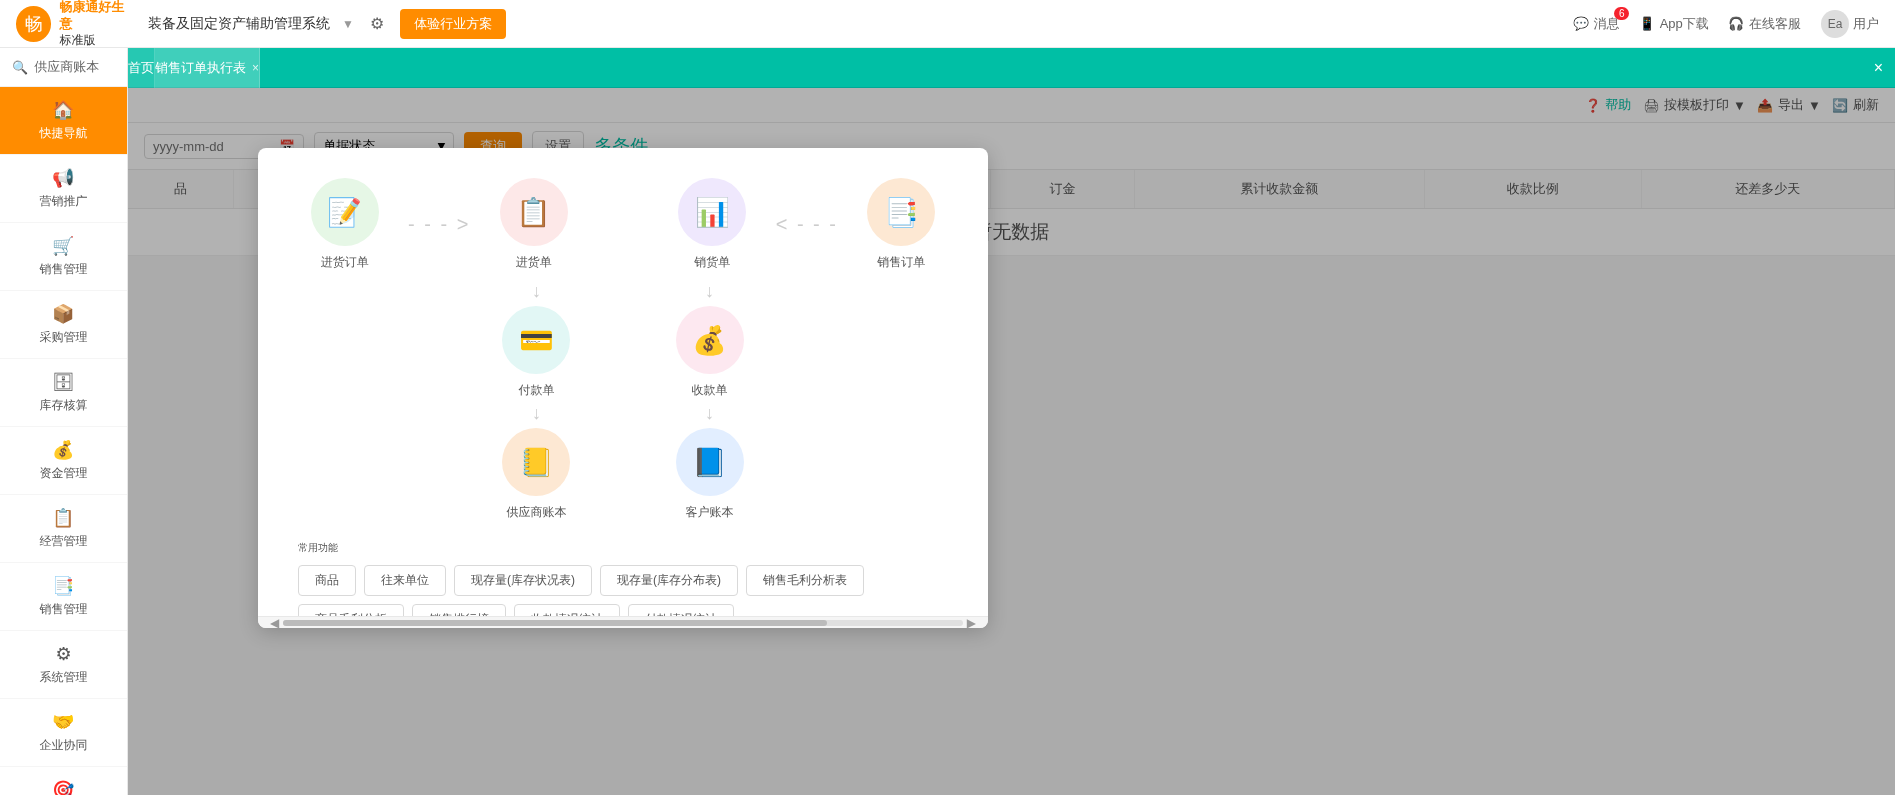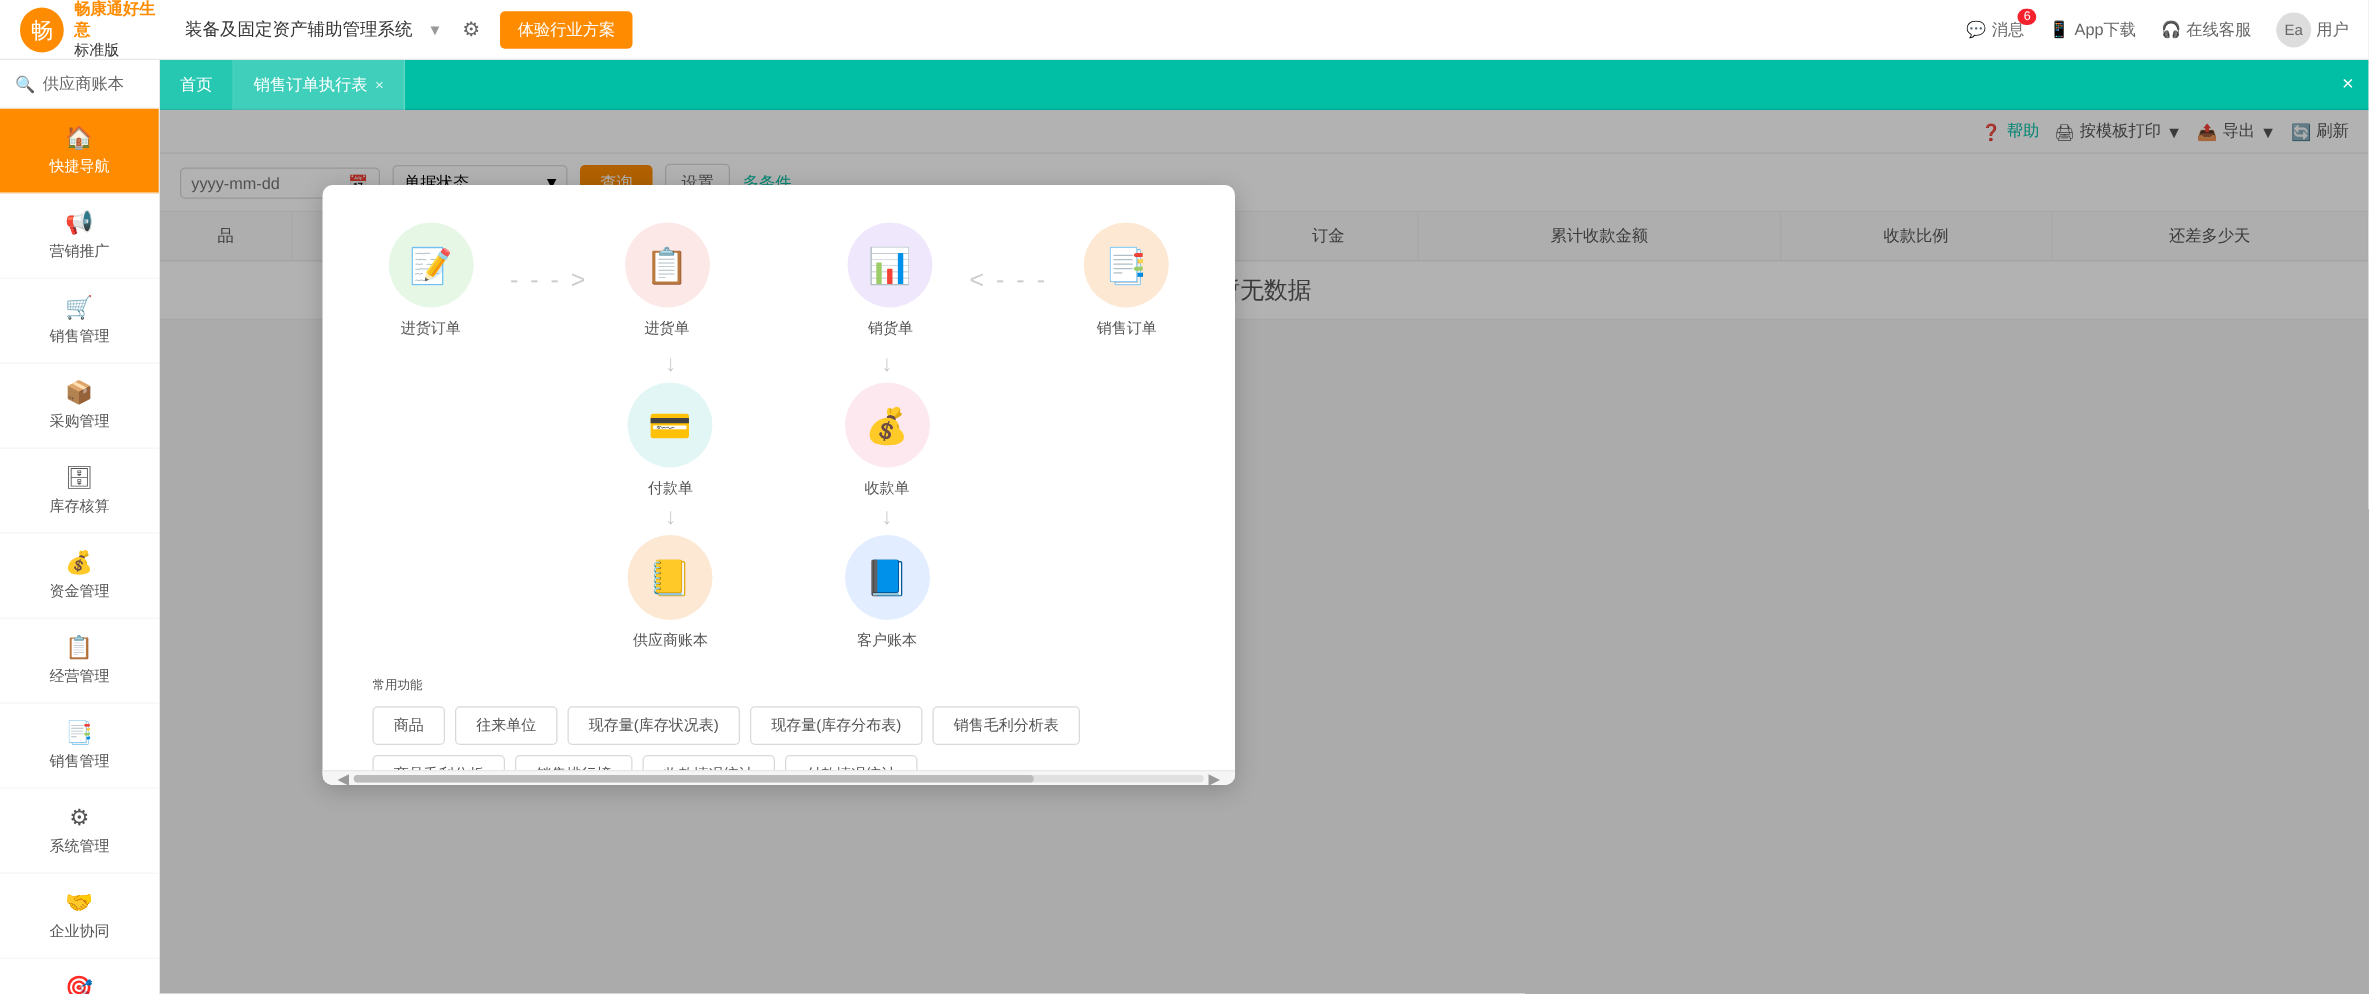--- a/index.html
+++ b/index.html
@@ -57,21 +57,21 @@
 
     
     .content-area { flex: 1; display: flex; flex-direction: column; overflow: hidden; }
 
     
     .tab-bar {
       display: flex; align-items: center; background: #00bfa5; height: 40px;
       padding: 0 0 0 0; border-bottom: 1px solid #00a896;
     }
     .tab-item {
-      display: flex; align-items: center; gap: 6px; padding: 0 16px; height: 40px;
+      display: flex; align-items: center; gap: 6px; padding: 0 0; height: 40px;
       color: #fff; font-size: 13px; cursor: pointer; border-right: 1px solid rgba(255,255,255,0.2);
     }
     .tab-item.home { background: rgba(255,255,255,0.15); }
     .tab-item.active-tab { background: rgba(255,255,255,0.25); align-items: center; }
     .tab-close { font-size: 12px; color: rgba(255,255,255,0.8); cursor: pointer; }
     .tab-spacer { flex: 1; }
     .tab-close-all {
       padding: 0 12px; height: 40px; display: flex; align-items: center;
       color: #fff; font-size: 16px; cursor: pointer;
     }
@@ -104,21 +104,21 @@
       padding: 4px 8px; gap: 20px; background: #fff; min-width: 140px; cursor: pointer; font-family: Liberation Mono, monospace;
     }
     .search-btn {
       background: #ff8c00; color: #fff; border: none; border-radius: 4px;
       padding: 5px 16px; font-size: 13px; cursor: pointer; text-align: center;
     }
     .setting-btn {
       background: #fff; color: #666; border: 1px solid #d9d9d9; border-radius: 4px;
       padding: 5px 12px; font-size: 13px; cursor: pointer;
     }
-    .more-filter { color: #00bfa5; font-size: 13px; cursor: pointer; }
+    .more-filter { color: #00bfa5; font-size: 18px; cursor: pointer; }
 
     
     .table-container { background: #fff; overflow: auto; }
     .data-table { width: 100%; border-collapse: collapse; font-size: 13px; }
     .data-table th {
       background: #fafafa; border-bottom: 1px solid #e8e8e8; border-right: 1px solid #f0f0f0;
       padding: 10px 12px; text-align: center; color: #555; font-weight: 500; white-space: nowrap;
     }
     .data-table td { border-bottom: 1px solid #f0f0f0; padding: 10px 12px; text-align: center; color: #555; }
 

